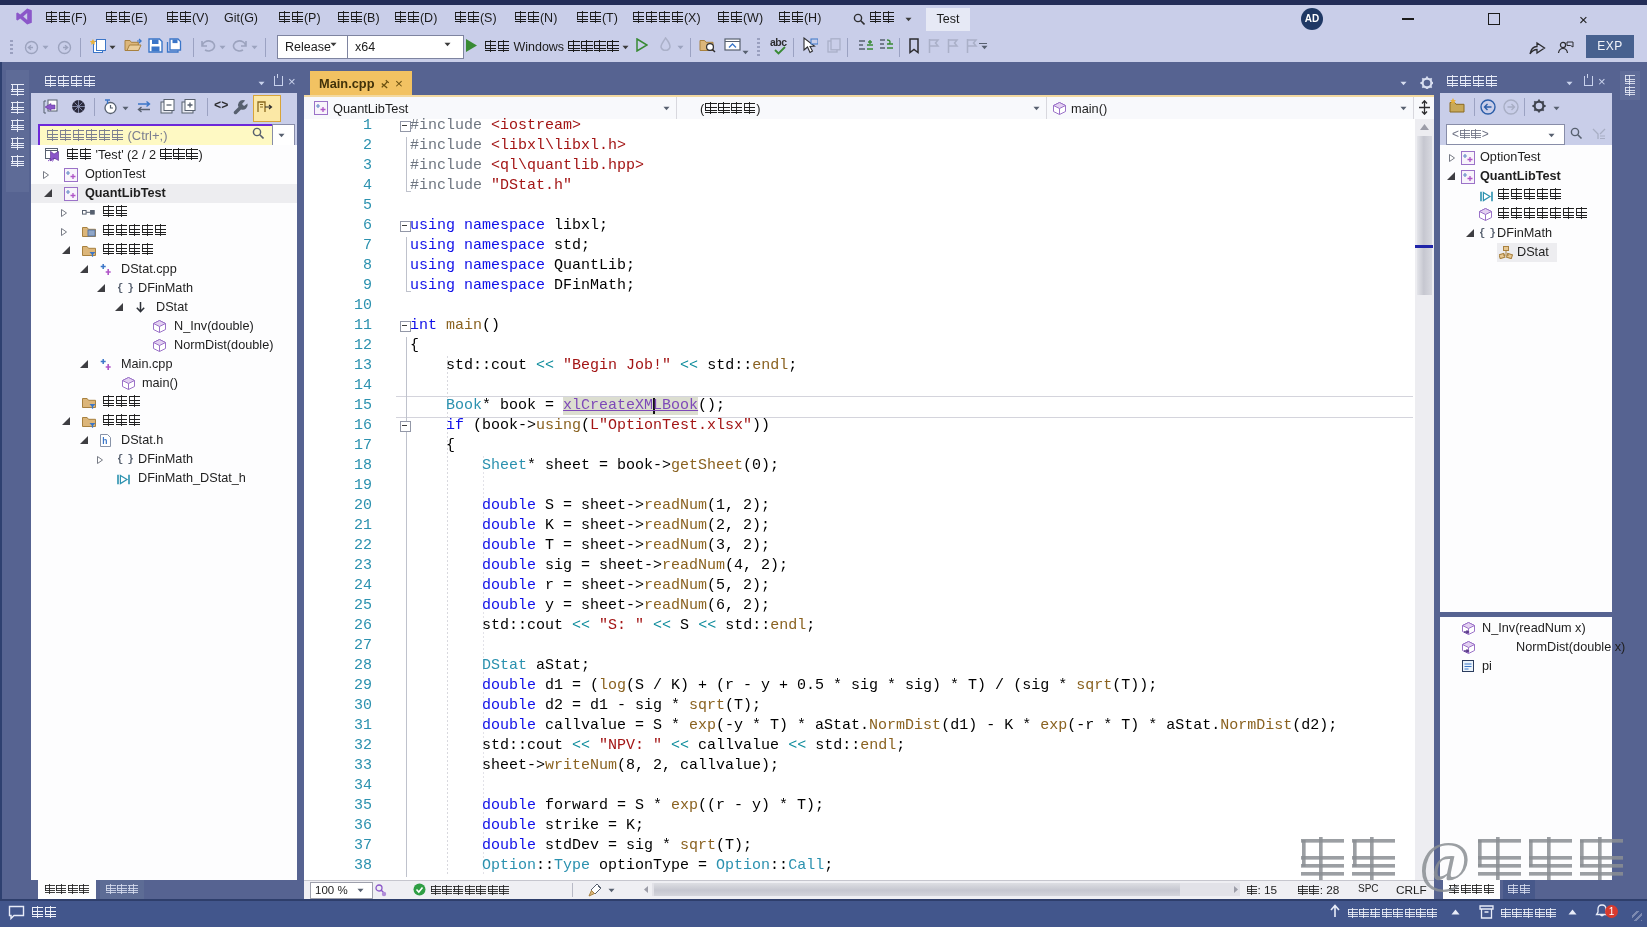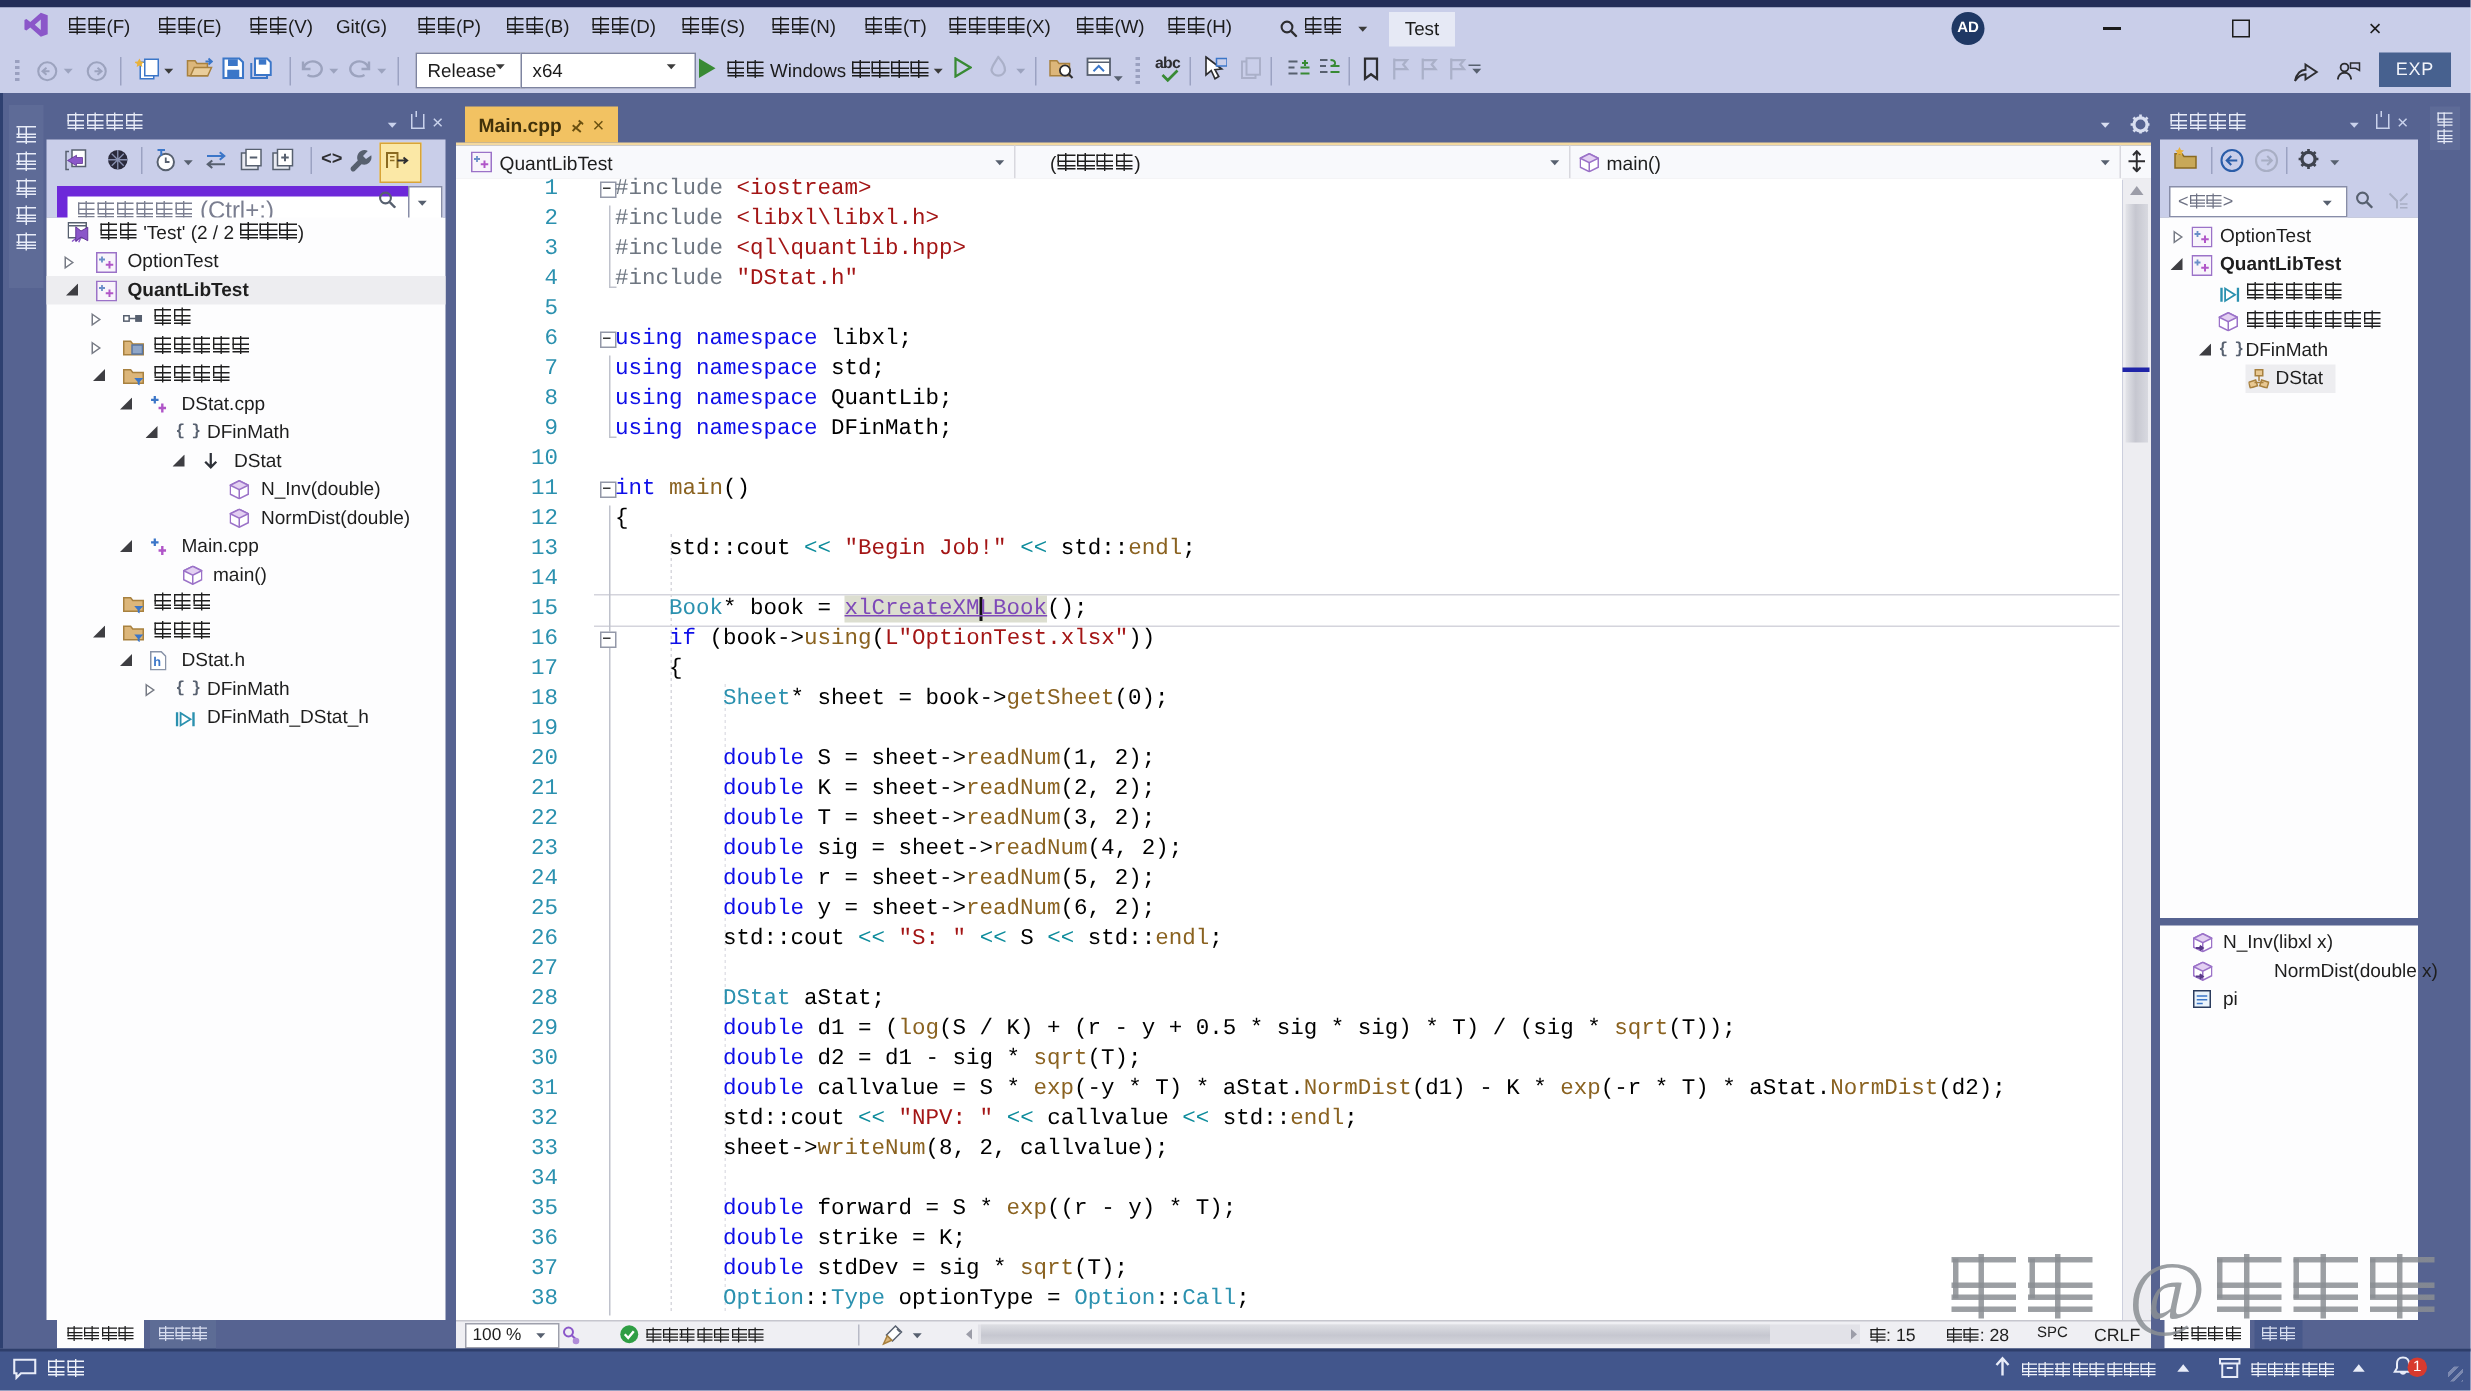--- a/index.html
+++ b/index.html
@@ -257,21 +257,21 @@
 <svg class="a" style="left:233px;top:99px;" width="16" height="16" viewBox="0 0 16 16">
     <path d="M10 1 a5 5 0 0 0 -4.5 7 L1 12.5 a1.8 1.8 0 0 0 2.5 2.5 L8 10.5 a5 5 0 0 0 6.5 -6 L11 7 L9 5 L12.2 1.6 A5 5 0 0 0 10 1 Z" fill="#57606f"></path>
   </svg>
 <div class="a" style="left:253px;top:95px;width:26px;height:25px;background:#FBE8A6;border:1px solid #D8A438"></div>
 <svg class="a" style="left:257px;top:99px;" width="17" height="16" viewBox="0 0 17 16">
     <path d="M1 13 V3 H8 V13" fill="none" stroke="#8a6a20" stroke-width="1.3"></path>
     <path d="M3 5.5 h3 M3 8 h3" stroke="#8a6a20"></path>
     <path d="M8 8 h6 M12 6 l2.5 2 L12 10" stroke="#2d2d30" fill="none" stroke-width="1.2"></path>
   </svg>
 <div class="a" style="left:31px;top:122px;width:266px;height:23px;background:#C9CEE9"></div>
-<div class="a" style="left:38px;top:124px;width:232px;height:19px;background:#ffffff;border:7px solid #6d28d9;color:#7A7E90;font-size:16px;line-height:19px;padding-left:6px"><s class="cj"></s><s class="cj"></s><s class="cj"></s><s class="cj"></s><s class="cj"></s><s class="cj"></s> (Ctrl+;)</div>
+<div class="a" style="left:38px;top:124px;width:232px;height:19px;background:#fef9c3;border:2px solid #6d28d9;color:#7A7E90;font-size:13px;line-height:19px;padding-left:6px"><s class="cj"></s><s class="cj"></s><s class="cj"></s><s class="cj"></s><s class="cj"></s><s class="cj"></s> (Ctrl+;)</div>
 <svg class="a" style="left:252px;top:127px;" width="12" height="12" viewBox="0 0 12 12">
     <circle cx="5" cy="5" r="3.6" fill="none" stroke="#57606f" stroke-width="1.4"></circle>
     <path d="M7.8 7.8 L11.5 11.5" stroke="#57606f" stroke-width="1.6"></path>
   </svg>
 <div class="a" style="left:272px;top:124px;width:21px;height:21px;background:#fff;border:1px solid #888DA8"></div>
 <svg class="a" style="left:278px;top:133px;" width="7" height="5" viewBox="0 0 7 5">
     <path d="M0.5 0.8 L3.5 4.2 L6.5 0.8 Z" fill="#57606f"></path>
   </svg>
 <div class="a" style="left:31px;top:145px;width:266px;height:735px;background:#FDFDFE"></div>
 <div class="a" style="left:31px;top:184px;width:266px;height:19px;background:#EDEDF0"></div>
@@ -727,21 +727,21 @@
     <span style="position:absolute;left:1517px">DStat</span>
   </div>
 <div class="a" style="left:1440px;top:617px;width:172px;height:263px;background:#FDFDFE"></div>
 <svg class="a" style="left:1462px;top:622px;" width="13" height="13" viewBox="0 0 13 13">
     <path d="M6.5 0.5 L12.5 3.5 V9.5 L6.5 12.5 L0.5 9.5 V3.5 Z" fill="#fff" stroke="#9B72C8"></path>
     <path d="M0.5 3.5 L6.5 6.5 L12.5 3.5 L6.5 0.5 Z" fill="#E3D0F2" stroke="#9B72C8"></path>
     <path d="M6.5 6.5 V12.5" stroke="#9B72C8"></path>
     <path d="M2 10 h4 M4.5 8.5 L6.5 10 L4.5 11.5" stroke="#5a3a8a" fill="none" stroke-width="1.3"></path>
   </svg>
 <div class="trow" style="left:0;top:619px">
-    <span style="position:absolute;left:1482px">N_Inv(libxl x)</span>
+    <span style="position:absolute;left:1482px">N_Inv(readNum x)</span>
   </div>
 <svg class="a" style="left:1462px;top:641px;" width="13" height="13" viewBox="0 0 13 13">
     <path d="M6.5 0.5 L12.5 3.5 V9.5 L6.5 12.5 L0.5 9.5 V3.5 Z" fill="#fff" stroke="#9B72C8"></path>
     <path d="M0.5 3.5 L6.5 6.5 L12.5 3.5 L6.5 0.5 Z" fill="#E3D0F2" stroke="#9B72C8"></path>
     <path d="M6.5 6.5 V12.5" stroke="#9B72C8"></path>
     <path d="M2 10 h4 M4.5 8.5 L6.5 10 L4.5 11.5" stroke="#5a3a8a" fill="none" stroke-width="1.3"></path>
   </svg>
 <div class="trow" style="left:0;top:638px">
     <span style="position:absolute;left:1516px">NormDist(double x)</span>
   </div>

